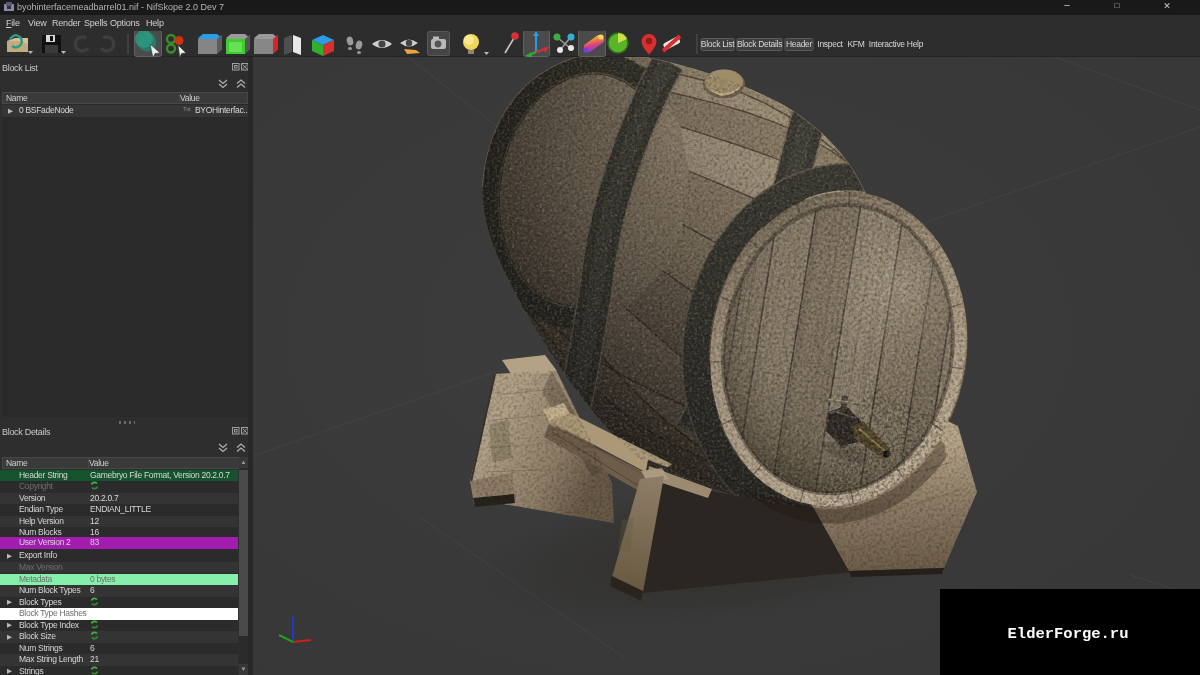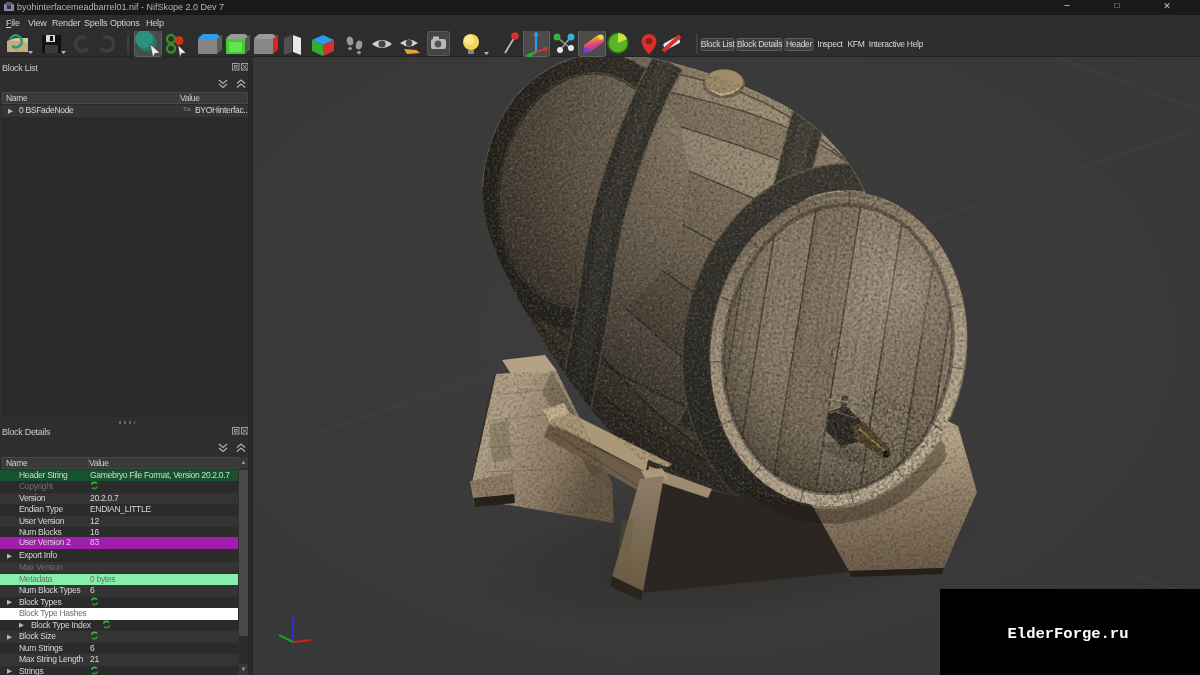--- a/index.html
+++ b/index.html
@@ -179,21 +179,21 @@
     </div>
     <div style="position:absolute;left:0;top:435.6px;width:238px;height:11.55px;background:#343434">
       <span style="position:absolute;left:19px;top:0px;color:#d6d6d6">Version</span>
       <span style="position:absolute;left:90px;top:0px"><span style="color:#d6d6d6">20.2.0.7</span></span>
     </div>
     <div style="position:absolute;left:0;top:447.1px;width:238px;height:11.55px;background:#2b2b2b">
       <span style="position:absolute;left:19px;top:0px;color:#d6d6d6">Endian Type</span>
       <span style="position:absolute;left:90px;top:0px"><span style="color:#d6d6d6">ENDIAN_LITTLE</span></span>
     </div>
     <div style="position:absolute;left:0;top:458.7px;width:238px;height:11.55px;background:#343434">
-      <span style="position:absolute;left:19px;top:0px;color:#d6d6d6">User Version</span>
+      <span style="position:absolute;left:19px;top:0px;color:#d6d6d6">Help Version</span>
       <span style="position:absolute;left:90px;top:0px"><span style="color:#d6d6d6">12</span></span>
     </div>
     <div style="position:absolute;left:0;top:470.2px;width:238px;height:11.55px;background:#2b2b2b">
       <span style="position:absolute;left:19px;top:0px;color:#d6d6d6">Num Blocks</span>
       <span style="position:absolute;left:90px;top:0px"><span style="color:#d6d6d6">16</span></span>
     </div>
     <div style="position:absolute;left:0;top:480px;width:238px;height:11.55px;background:#a21caf">
       <span style="position:absolute;left:19px;top:0px;color:#d6d6d6">User Version 2</span>
       <span style="position:absolute;left:90px;top:0px"><span style="color:#d6d6d6">83</span></span>
     </div>
@@ -219,21 +219,21 @@
       <span style="position:absolute;left:19px;top:0px;color:#d6d6d6">Block Types</span>
       <span style="position:absolute;left:90px;top:0px"><svg width="9" height="9" viewBox="0 0 9 9" style="vertical-align:-1px">
           <path d="M1.5,3.5 a3.2,3.2 0 0 1 5.5,-1" fill="none" stroke="#3dba3d" stroke-width="1.8"></path>
           <path d="M7.5,5.5 a3.2,3.2 0 0 1 -5.5,1" fill="none" stroke="#2f8f2f" stroke-width="1.8"></path>
         </svg></span>
     </div>
     <div style="position:absolute;left:0;top:551.1px;width:238px;height:11.55px;background:#ffffff">
       <span style="position:absolute;left:19px;top:0px;color:#6e6e6e">Block Type Hashes</span>
       <span style="position:absolute;left:90px;top:0px"><span style="color:#d6d6d6"></span></span>
     </div>
-    <div style="position:absolute;left:12px;top:562.6px;width:240px;height:11.55px;background:#2b2b2b">
+    <div style="position:absolute;left:0;top:562.6px;width:240px;height:11.55px;background:#2b2b2b">
       <span style="position:absolute;left:7px;top:1.5px;color:#b9b9b9;font-size:6.5px">▶</span>
       <span style="position:absolute;left:19px;top:0px;color:#d6d6d6">Block Type Index</span>
       <span style="position:absolute;left:90px;top:0px"><svg width="9" height="9" viewBox="0 0 9 9" style="vertical-align:-1px">
           <path d="M1.5,3.5 a3.2,3.2 0 0 1 5.5,-1" fill="none" stroke="#3dba3d" stroke-width="1.8"></path>
           <path d="M7.5,5.5 a3.2,3.2 0 0 1 -5.5,1" fill="none" stroke="#2f8f2f" stroke-width="1.8"></path>
         </svg></span>
     </div>
     <div style="position:absolute;left:0;top:574.2px;width:238px;height:11.55px;background:#343434">
       <span style="position:absolute;left:7px;top:1.5px;color:#b9b9b9;font-size:6.5px">▶</span>
       <span style="position:absolute;left:19px;top:0px;color:#d6d6d6">Block Size</span>

